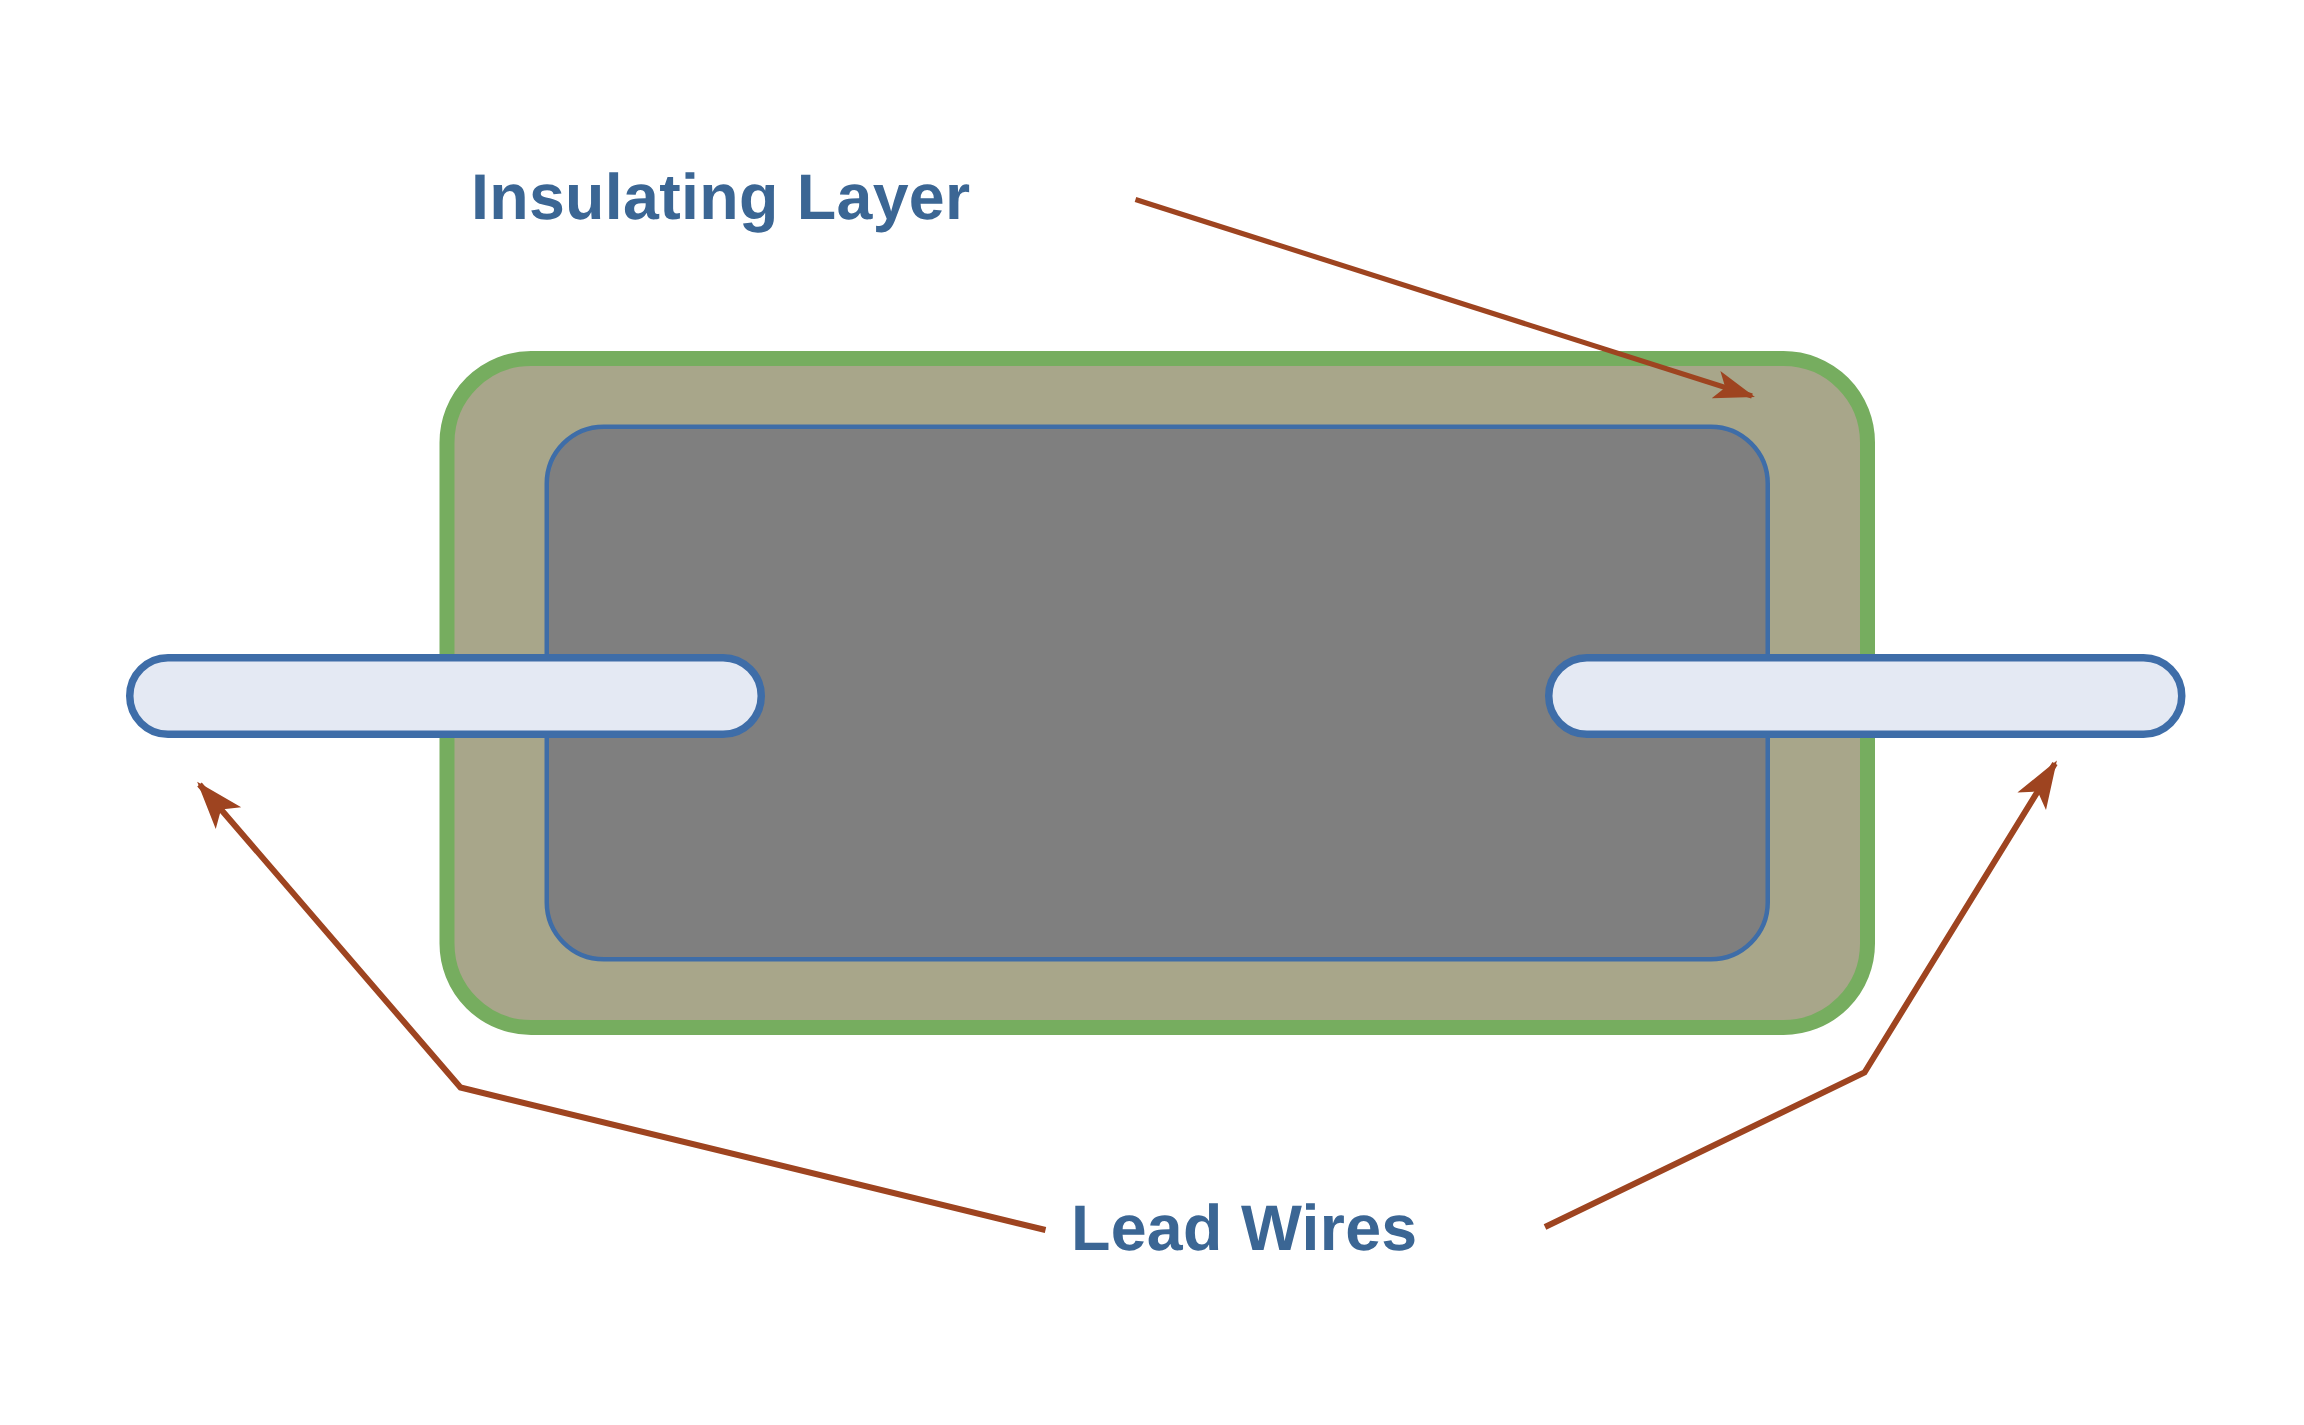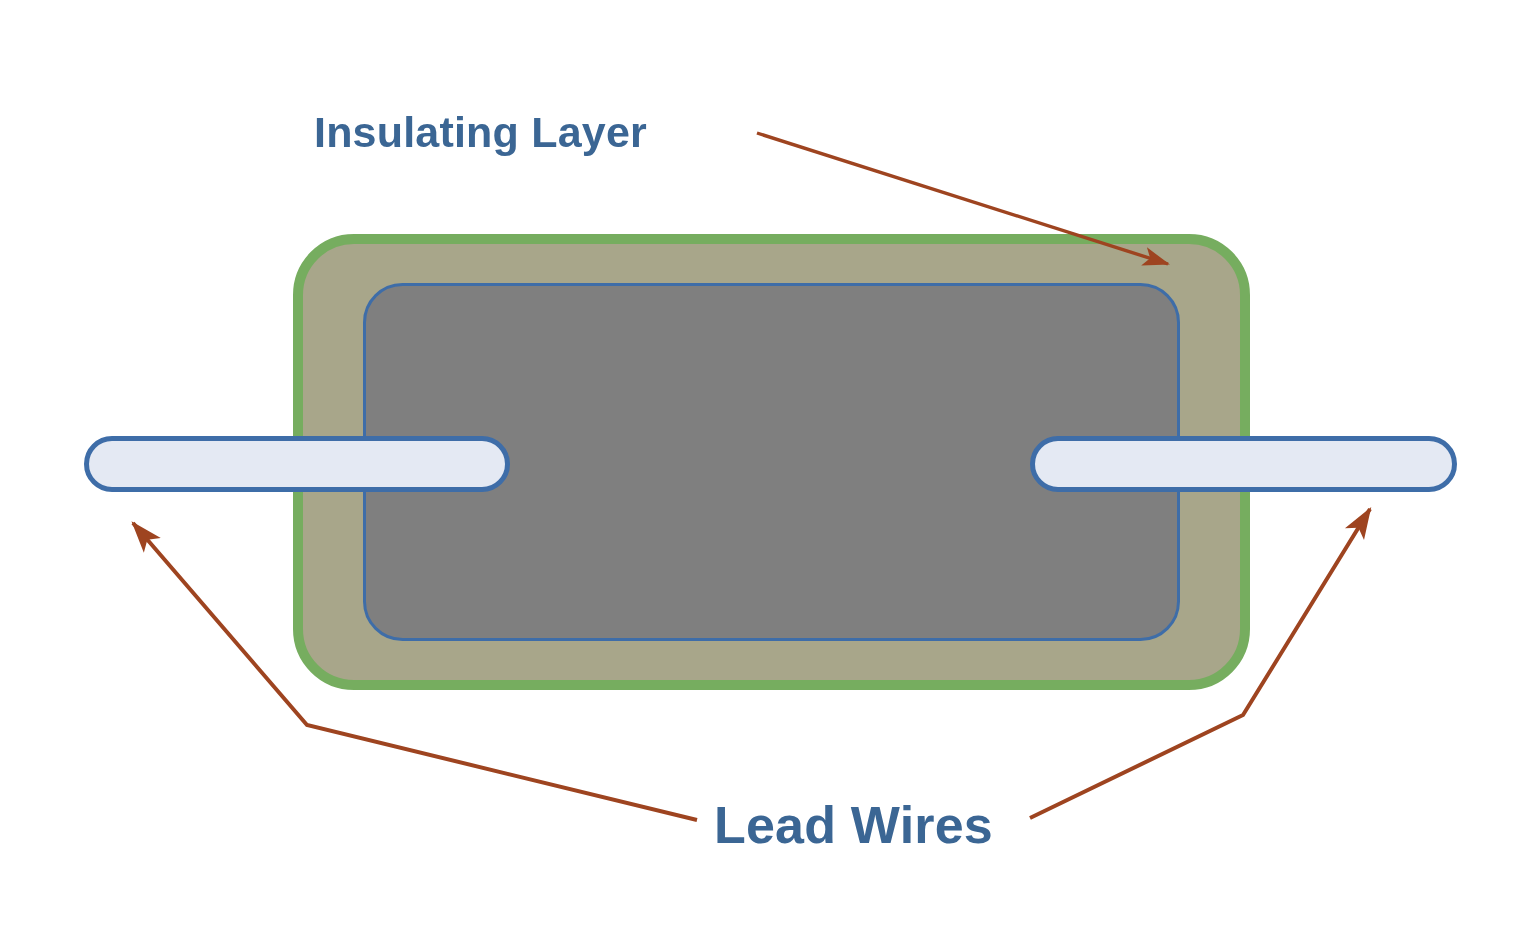--- a/index.html
+++ b/index.html
@@ -41,21 +41,21 @@
   }
   #label-carbon {
     left: 581px;
     top: 437px;
     font-size: 42px;
     color: #DDF5C8;
   }
   #label-leadwires {
     left: 714px;
     top: 795px;
-    font-size: 52px;
+    font-size: 43px;
     color: #3B6694;
   }
 </style>
 </head>
 <body>
 
 <div id="canvas">
 
   <svg id="vector-layer" viewBox="0 0 1536 950" xmlns="http://www.w3.org/2000/svg">
 

